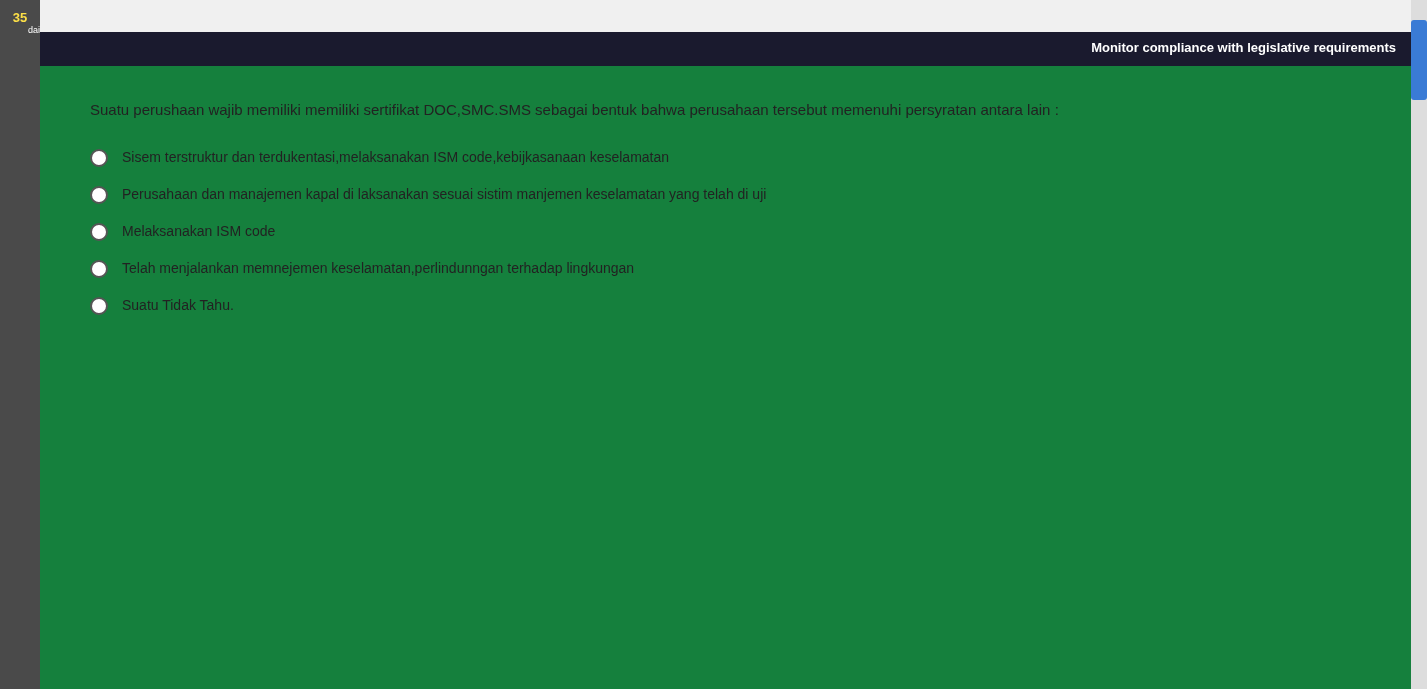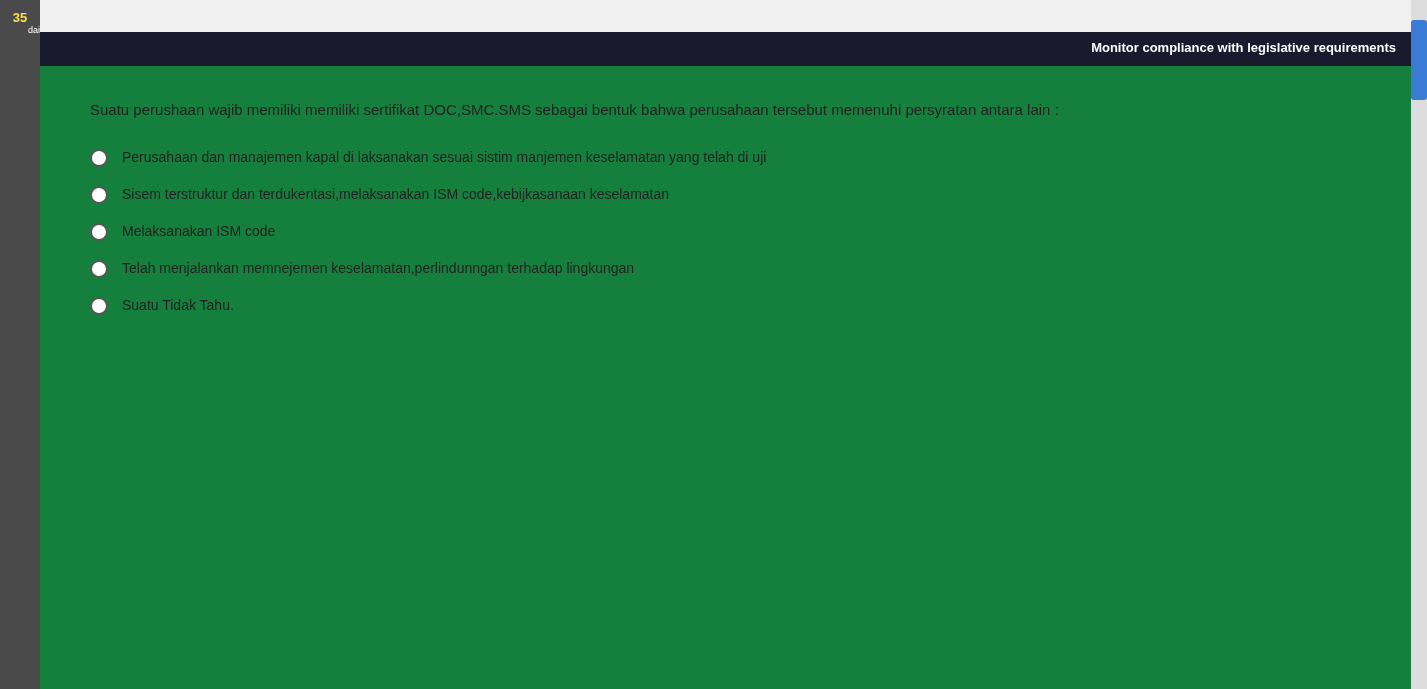--- a/index.html
+++ b/index.html
@@ -133,25 +133,25 @@
     <span>Monitor compliance with legislative requirements</span>
   </div>
 
   <div class="question-area">
 
     <div class="question-text">Suatu perushaan wajib memiliki memiliki sertifikat DOC,SMC.SMS sebagai bentuk bahwa perusahaan tersebut memenuhi persyratan antara lain :</div>
 
     <ul class="options-list">
     <li class="option-item">
           <div class="radio-circle"></div>
-          <span class="option-text">Perusahaan dan manajemen kapal di laksanakan sesuai sistim manjemen keselamatan yang telah di uji</span>
+          <span class="option-text">Sisem terstruktur dan terdukentasi,melaksanakan ISM code,kebijkasanaan keselamatan</span>
         </li>
         <li class="option-item">
           <div class="radio-circle"></div>
-          <span class="option-text">Sisem terstruktur dan terdukentasi,melaksanakan ISM code,kebijkasanaan keselamatan</span>
+          <span class="option-text">Perusahaan dan manajemen kapal di laksanakan sesuai sistim manjemen keselamatan yang telah di uji</span>
         </li>
         <li class="option-item">
           <div class="radio-circle"></div>
           <span class="option-text">Melaksanakan ISM code</span>
         </li>
         <li class="option-item">
           <div class="radio-circle"></div>
           <span class="option-text">Telah menjalankan memnejemen keselamatan,perlindunngan terhadap lingkungan</span>
         </li>
         <li class="option-item">

